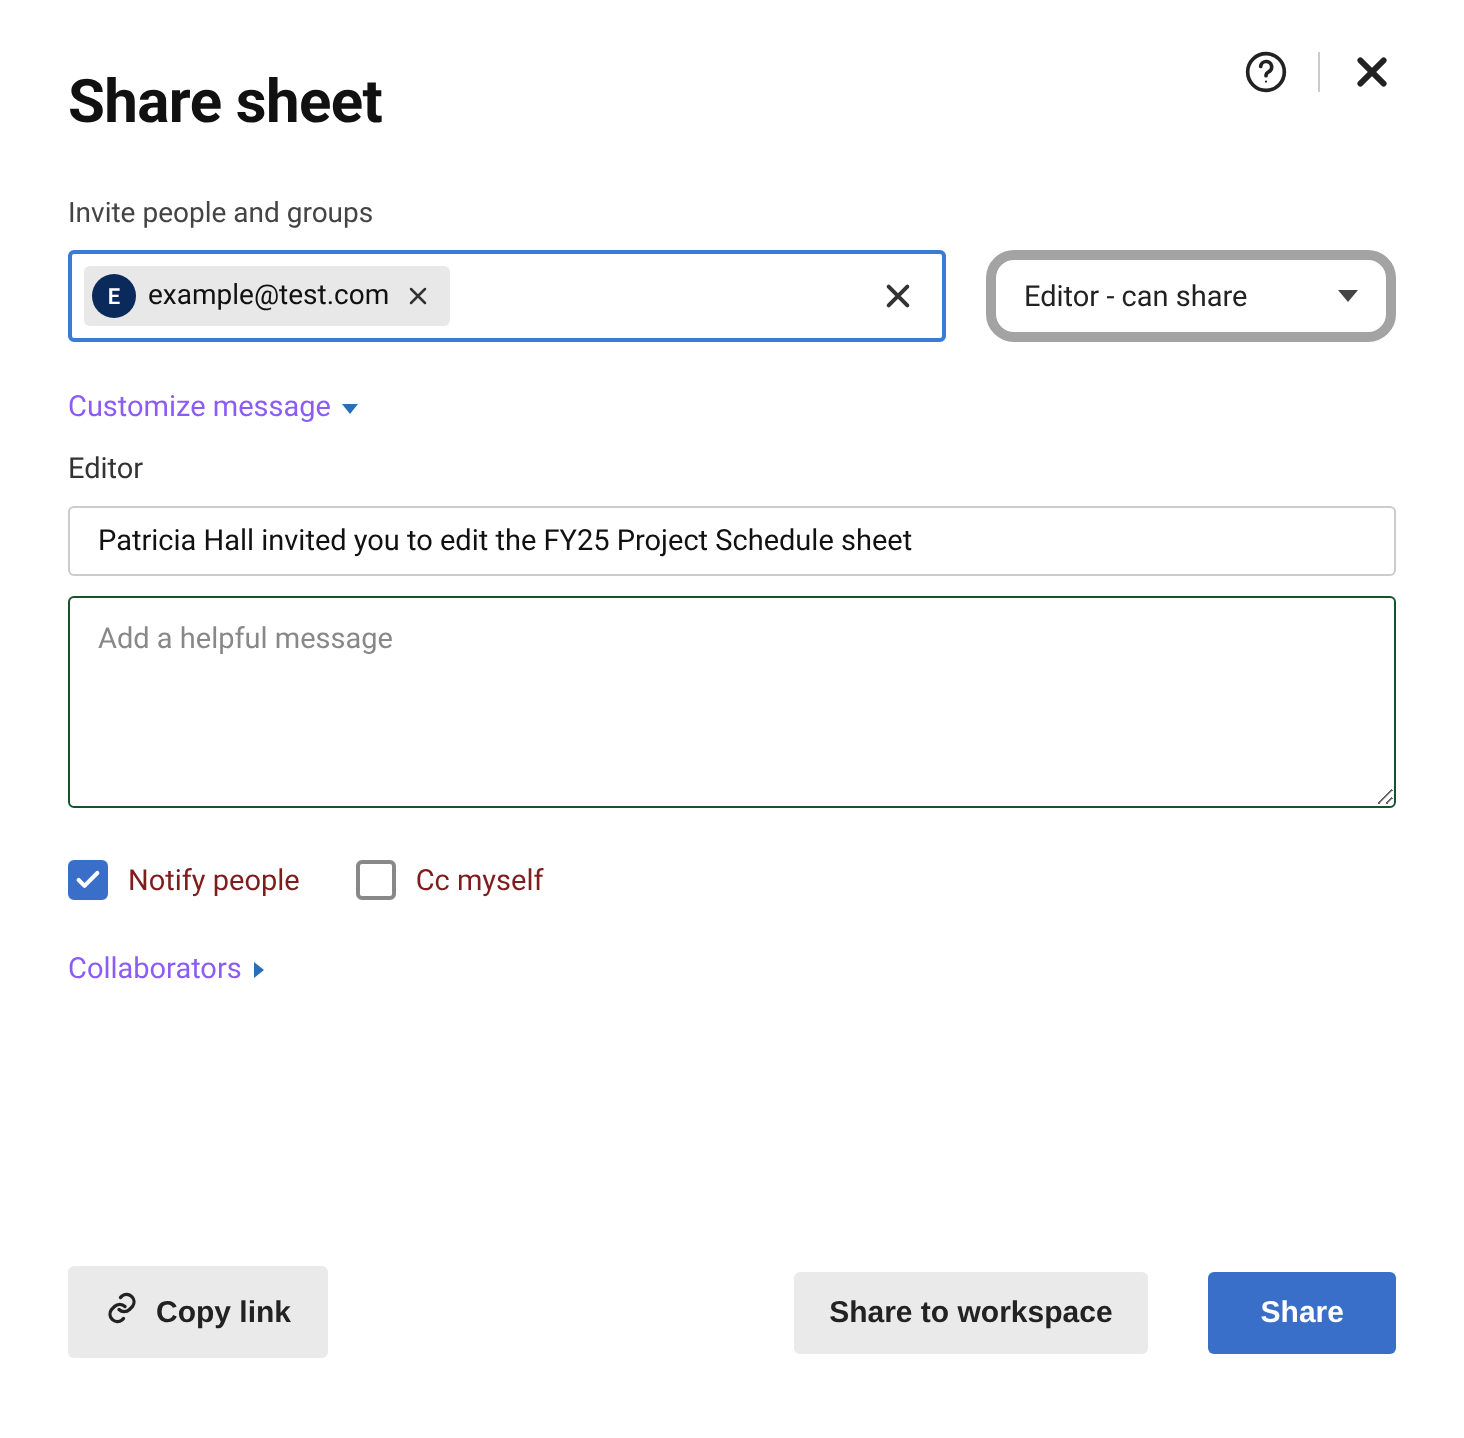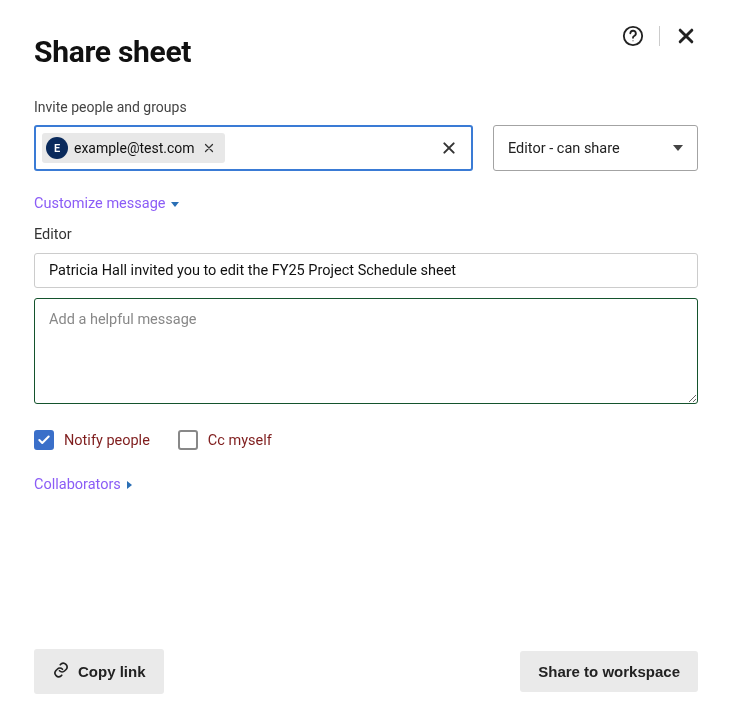--- a/index.html
+++ b/index.html
@@ -95,22 +95,22 @@
       color: #333;
     }
     .clear-x {
       margin-left: auto;
       margin-right: 6px;
       width: 20px;
       height: 20px;
     }
     .role-select {
       width: 205px;
-      border: 1px solid #a3a3a3;
-      border-radius: 3px;
+      border: 5px solid #a3a3a3;
+      border-radius: 14px;
       display: flex;
       align-items: center;
       justify-content: space-between;
       padding: 0 14px;
       font-size: 14.5px;
       cursor: pointer;
       color: #222;
     }
     .caret-down {
       width: 0; height: 0;
@@ -200,21 +200,21 @@
       border-color: #3a6fc9;
     }
     .checkmark {
       color: #fff;
       stroke: #fff;
     }
     .footer {
       position: absolute;
       left: 34px;
       right: 34px;
-      bottom: 25px;
+      bottom: 40px;
       display: flex;
       align-items: center;
       gap: 30px;
       justify-content: flex-end;
     }
     .btn {
       border-radius: 3px;
       padding: 12px 18px;
       font-size: 15px;
       font-weight: 600;
@@ -323,16 +323,19 @@
           <path d="M10 13a5 5 0 0 0 7 0l2-2a5 5 0 0 0-7-7l-1 1"></path>
           <path d="M14 11a5 5 0 0 0-7 0l-2 2a5 5 0 0 0 7 7l1-1"></path>
         </svg>
     </span>
     <span>Copy link</span>
   </button>
   <div class="spacer"></div>
   <button class="btn btn-grey">
     <span>Share to workspace</span>
   </button>
+  <button class="btn btn-primary">
+    <span>Share</span>
+  </button>
 </div>
 
 
 
 
 </body></html>

